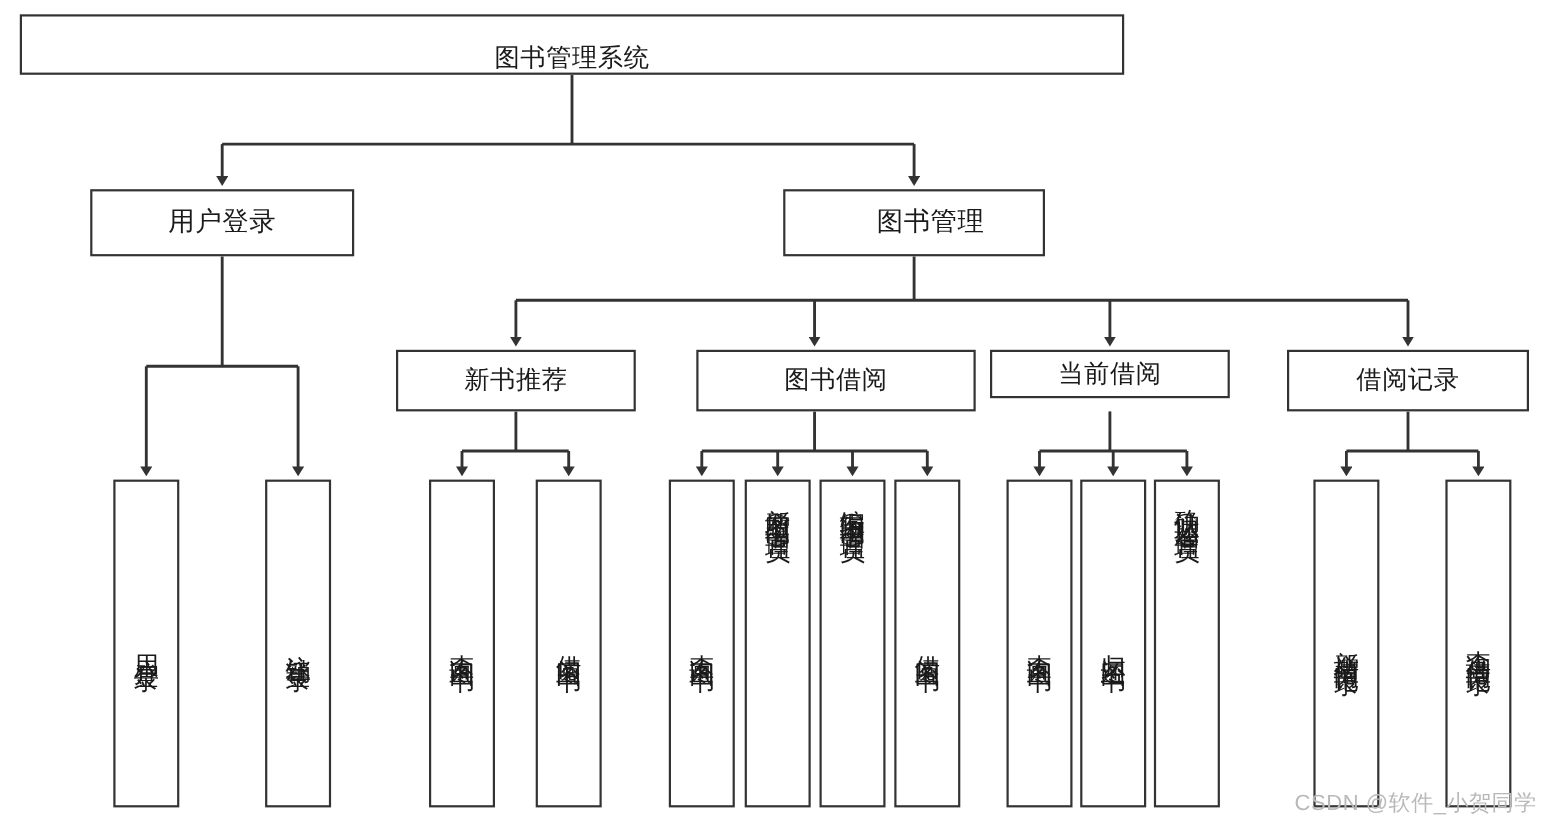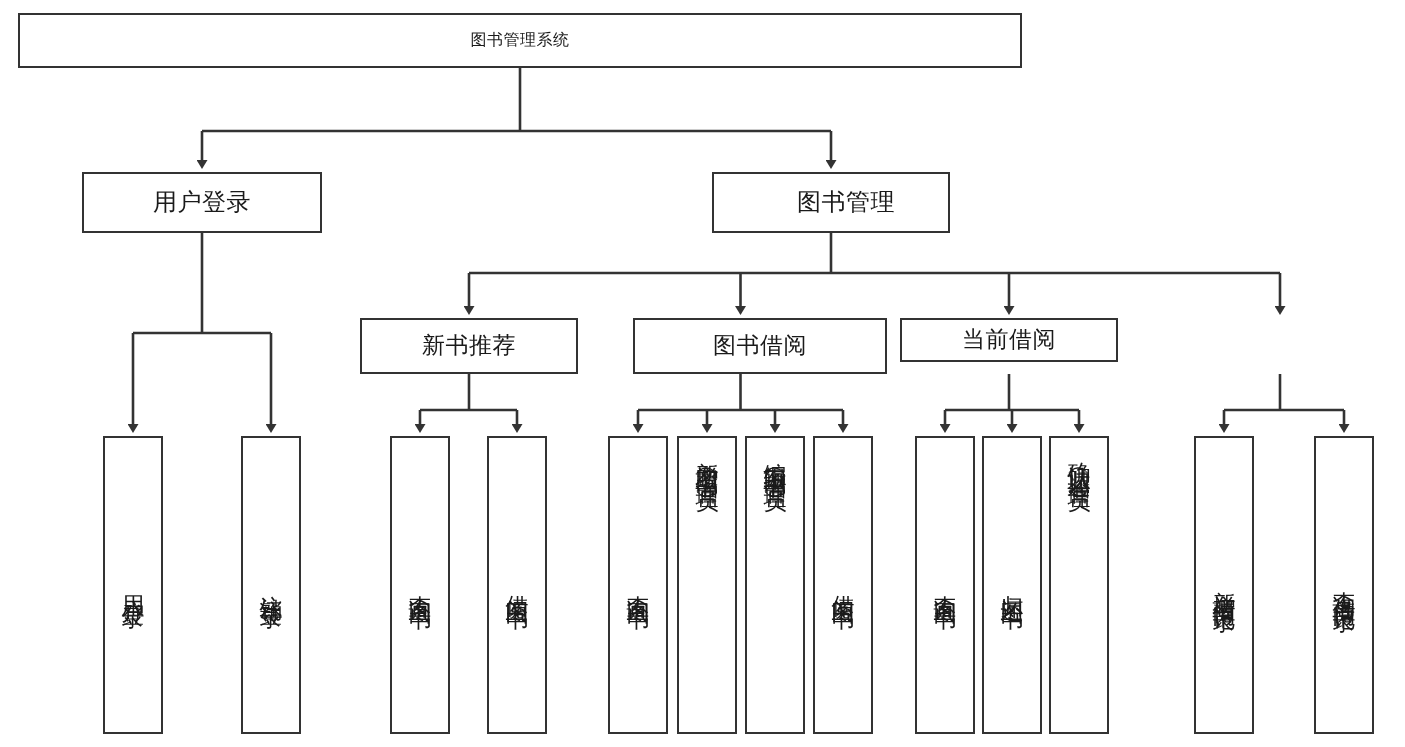--- a/index.html
+++ b/index.html
@@ -31,21 +31,22 @@
     box-sizing: border-box;
     background: #ffffff;
     border: 2px solid #333333;
     display: flex;
     align-items: center;
     justify-content: center;
     color: #1a1a1a;
     z-index: 2;
   }
   .node.root {
-    font-size: 16px;
+    font-size: 23px;
+    align-items: flex-end;
   }
   .node.lvl1 {
     font-size: 24px;
   }
   .node.lvl2 {
     font-size: 23px;
   }
   .node.leaf {
     font-size: 23px;
     align-items: center;
@@ -140,20 +141,23 @@
 
   <div class="node lvl2" id="n-new-book-recommend" style="left: 360px; top: 318px; width: 218px; height: 56px;">
     <span class="label">新书推荐</span>
   </div>
   <div class="node lvl2" id="n-book-borrow" style="left: 633px; top: 318px; width: 254px; height: 56px;">
     <span class="label">图书借阅</span>
   </div>
   <div class="node lvl2" id="n-current-borrow" style="left: 900px; top: 318px; width: 218px; height: 44px;">
     <span class="label">当前借阅</span>
   </div>
+  <div class="node lvl2" id="n-borrow-record" style="left: 1170px; top: 318px; width: 220px; height: 56px;">
+    <span class="label">借阅记录</span>
+  </div>
 
   <div class="node leaf" id="n-leaf-user-login" style="left: 103px; top: 436px; width: 60px; height: 298px;">
     <span class="label">用户登录</span>
   </div>
   <div class="node leaf" id="n-leaf-user-logout" style="left: 241px; top: 436px; width: 60px; height: 298px;">
     <span class="label">注销登录</span>
   </div>
   <div class="node leaf" id="n-leaf-query-book-recommend" style="left: 390px; top: 436px; width: 60px; height: 298px;">
     <span class="label">查询图书</span>
   </div>
@@ -181,13 +185,14 @@
   <div class="node leaf leaf-top" id="n-leaf-confirm-return-admin" style="left: 1049px; top: 436px; width: 60px; height: 298px;">
     <span class="label">确认归还（管理员）</span>
   </div>
   <div class="node leaf" id="n-leaf-add-borrow-record" style="left: 1194px; top: 436px; width: 60px; height: 298px;">
     <span class="label">新增借阅记录</span>
   </div>
   <div class="node leaf" id="n-leaf-query-borrow-record" style="left: 1314px; top: 436px; width: 60px; height: 298px;">
     <span class="label">查询借阅记录</span>
   </div>
 
+  <div id="watermark">CSDN @软件_小贺同学</div>
 </div>
 
 </body></html>

